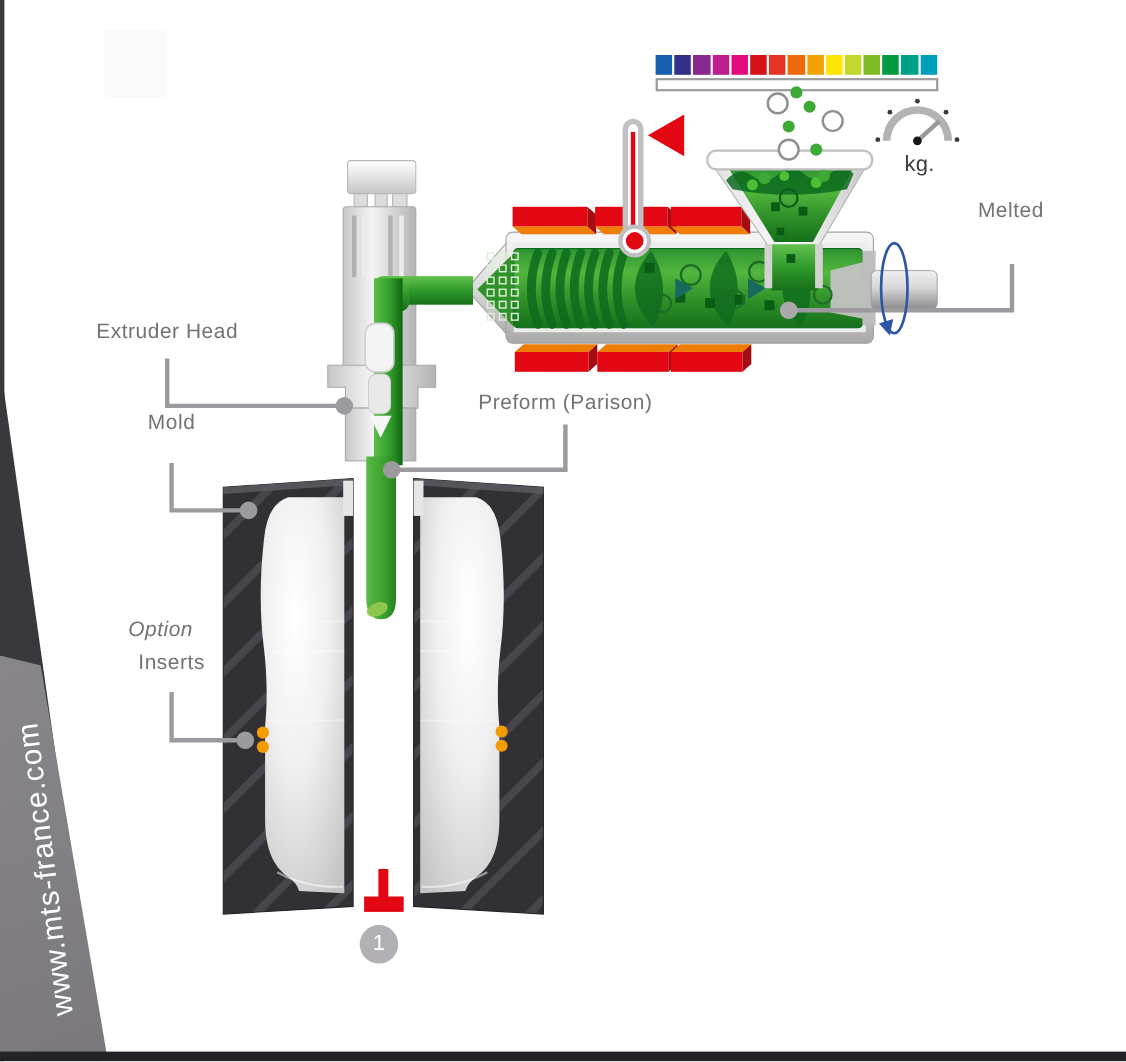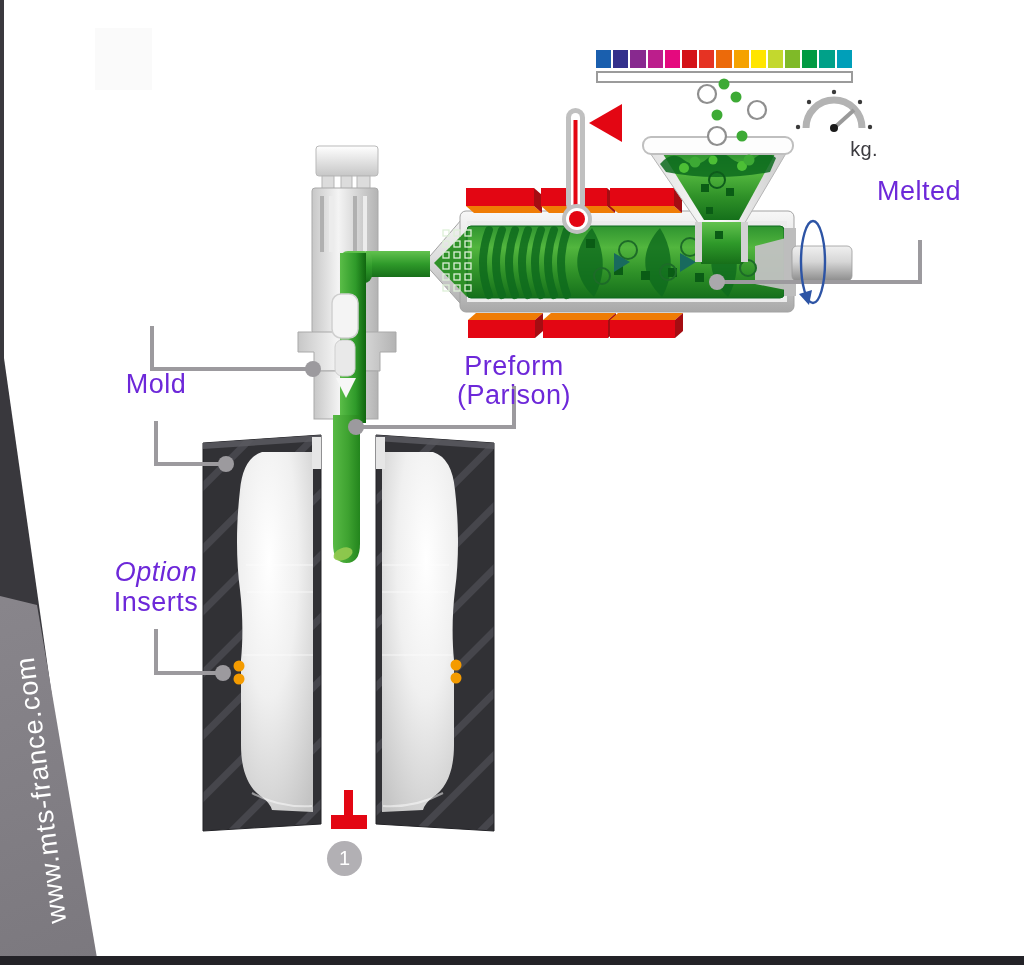--- a/index.html
+++ b/index.html
@@ -1,18 +1,18 @@
 <!DOCTYPE html>
 <html><head>
 <meta charset="utf-8">
 <style>
   html,body{margin:0;padding:0;background:#ffffff;}
   #stage{position:relative;width:1024px;height:965px;background:#ffffff;overflow:hidden;
          font-family:"Liberation Sans",sans-serif;}
-  .label{position:absolute;color:#6d28d9;font-size:27px;letter-spacing:.5px;text-align:center;line-height:29px;}
+  .label{position:absolute;color:#737373;font-size:19px;letter-spacing:.5px;text-align:center;line-height:29px;}
   .label.small{font-size:20px;color:#3c3b40;letter-spacing:.3px;}
   .italic{font-style:italic;}
   #colorbar{position:absolute;left:596px;top:50px;display:flex;gap:2px;}
   #colorbar .swatch{width:15.2px;height:18px;}
   #colorbar-empty{position:absolute;left:596px;top:71px;width:253px;height:8px;background:#fff;border:2px solid #9b9b9b;}
   #left-border{position:absolute;left:0;top:0;width:4px;height:965px;background:#3a393e;}
   #dark-wedge{position:absolute;left:0;top:0;width:100px;height:965px;background:#39383d;
               clip-path:polygon(0 330px,90px 965px,0 965px);}
   #banner{position:absolute;left:0;top:0;width:100px;height:965px;
           background:linear-gradient(160deg,#a3a0a6 0%,#8d8a90 45%,#7b787e 100%);
@@ -364,28 +364,29 @@
         <circle cx="356" cy="427" r="8"></circle>
       <circle cx="717" cy="282" r="8" fill="#aaa8ac"></circle>
     </g>
 
     <g>
       <ellipse cx="813" cy="262" rx="12" ry="41" fill="none" stroke="#2d54a5" stroke-width="2.4"></ellipse>
       <polygon points="799,294 809,305 812,290" fill="#2d54a5"></polygon>
     </g>
   </svg>
 
+  <div class="label" style="left:62px;top:287px;width:180px;">Extruder Head</div>
   <div class="label" style="left:96px;top:370px;width:120px;">Mold</div>
-  <div class="label italic" style="left:66px;top:558px;width:180px;">Option</div>
+  <div class="label italic" style="left:56px;top:558px;width:180px;">Option</div>
   <div class="label" style="left:66px;top:588px;width:180px;">Inserts</div>
   <div class="label" style="left:404px;top:352px;width:220px;">Preform (Parison)</div>
   <div class="label" style="left:823px;top:177px;width:192px;">
     <span>Melted</span><br>
   </div>
-  <div class="label small" style="left:840px;top:135px;width:48px;">kg.</div>
+  <div class="label small" style="left:812px;top:135px;width:48px;">kg.</div>
 
   <div id="step-circle">1</div>
 
   <div id="left-border"></div>
   <div id="dark-wedge"></div>
   <div id="banner"></div>
   <div id="banner-text">www.mts-france.com</div>
   <div id="bottom-bar"></div>
 </div>
 

